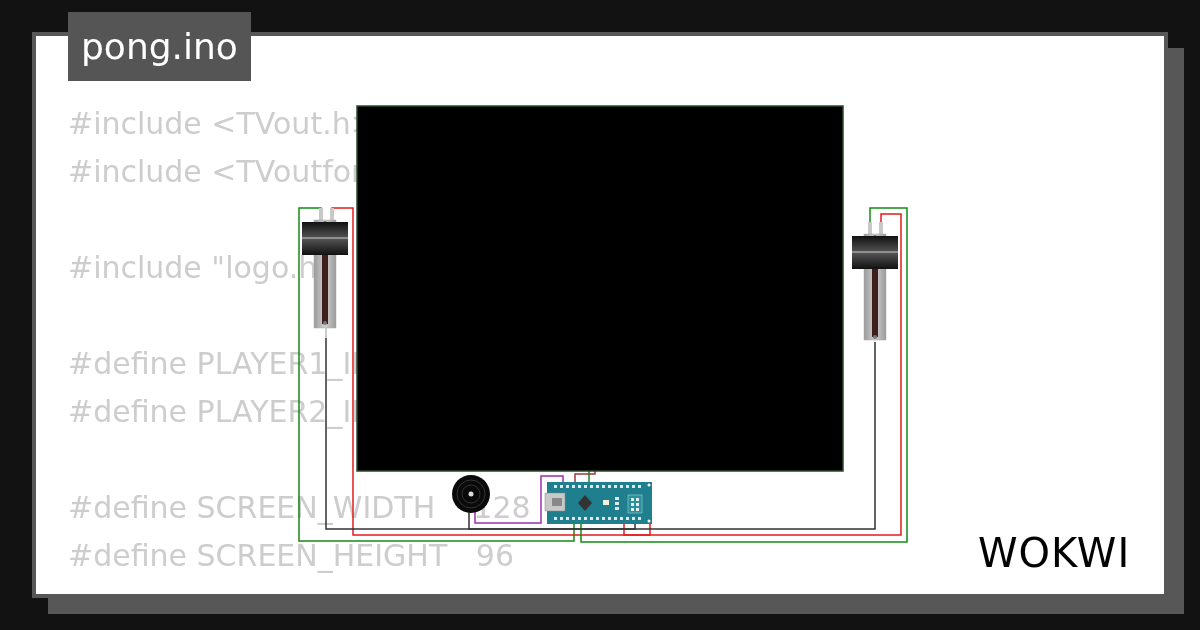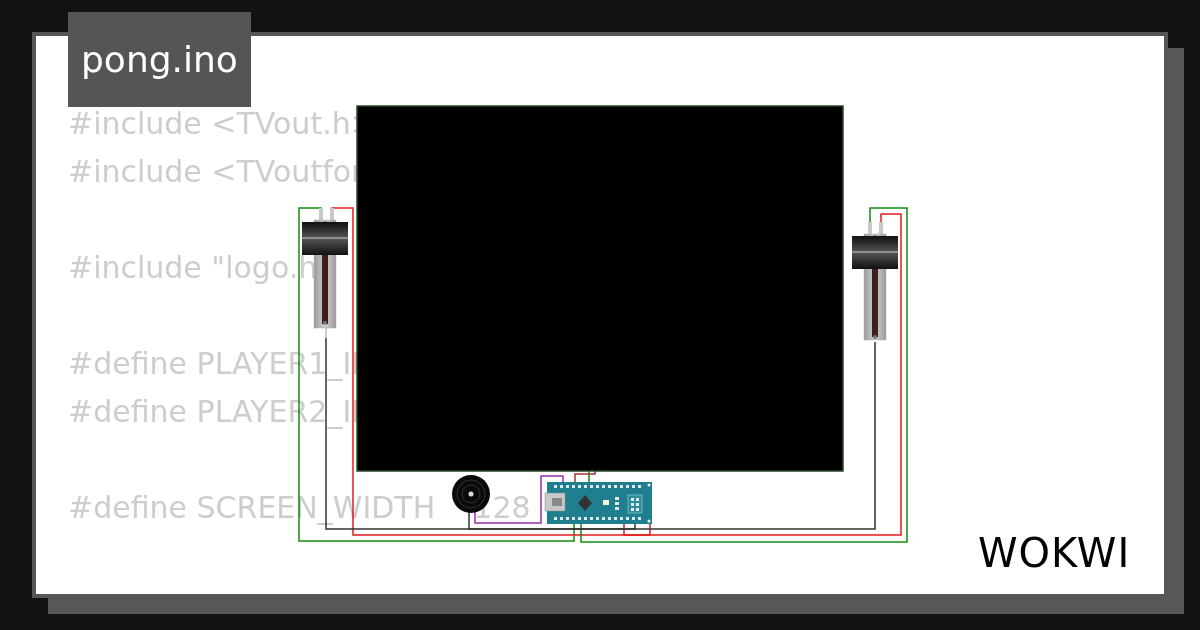--- a/index.html
+++ b/index.html
@@ -3,21 +3,21 @@
 <meta charset="utf-8">
 <style>
   html, body { margin: 0; padding: 0; }
   body {
     width: 1200px; height: 630px; background: #121212; position: relative; overflow: hidden;
     font-family: "DejaVu Sans", sans-serif;
   }
   .shadow { position: absolute; left: 48px; top: 48px; width: 1136px; height: 566px; background: #575757; }
   .card { position: absolute; left: 32px; top: 32px; width: 1128px; height: 558px; background: #fff; border: 4px solid #575757; overflow: hidden; }
   .title {
-    position: absolute; left: 68px; top: 12px; height: 63px; padding: 16px 13px;
+    position: absolute; left: 68px; top: 12px; height: 63px; padding: 3px 13px;
     background: #555; color: #fff; font-size: 36px; line-height: 63px; z-index: 5;
   }
   .code { position: absolute; left: 68px; top: 100px; margin: 0; z-index: 1; }
   .code-line { font-size: 30px; line-height: 48px; height: 48px; color: #cdcdcd; white-space: pre; }
   .circuit { position: absolute; left: 0; top: 0; z-index: 2; }
   .wokwi { position: absolute; left: 978px; top: 525px; z-index: 3; }
 </style>
 </head>
 <body>
 
@@ -29,20 +29,21 @@
 <div class="code">
   <div class="code-line">#include &lt;TVout.h&gt;</div>
   <div class="code-line">#include &lt;TVoutfonts/fontALL.h&gt;</div>
   <div class="code-line"></div>
   <div class="code-line">#include "logo.h"</div>
   <div class="code-line"></div>
   <div class="code-line">#define PLAYER1_INPUT A0</div>
   <div class="code-line">#define PLAYER2_INPUT A1</div>
   <div class="code-line"></div>
   <div class="code-line">#define SCREEN_WIDTH    128</div>
+  <div class="code-line">#define SCREEN_HEIGHT   96</div>
 </div>
 
 <svg class="circuit" width="1200" height="630" viewBox="0 0 1200 630">
   <defs>
     <linearGradient id="knob" x1="0" y1="0" x2="0" y2="1">
       <stop offset="0" stop-color="#111"></stop>
       <stop offset="0.5" stop-color="#555"></stop>
       <stop offset="1" stop-color="#111"></stop>
     </linearGradient>
     <linearGradient id="body" x1="0" y1="0" x2="1" y2="0">

